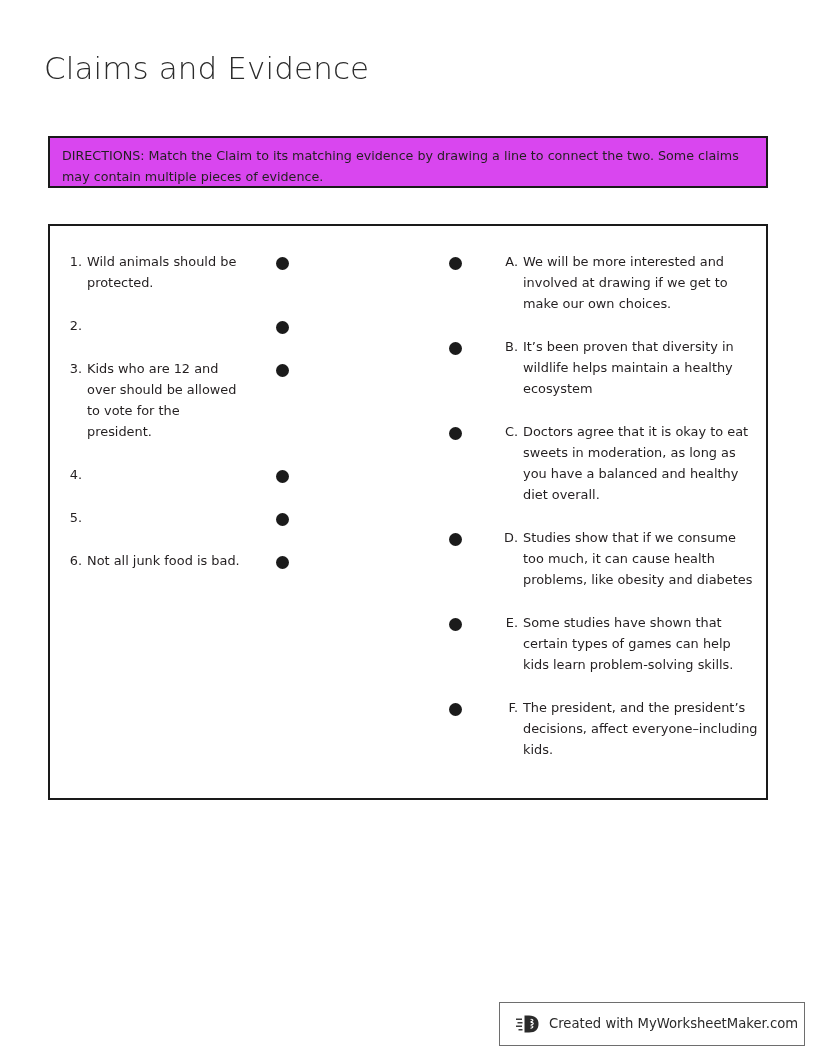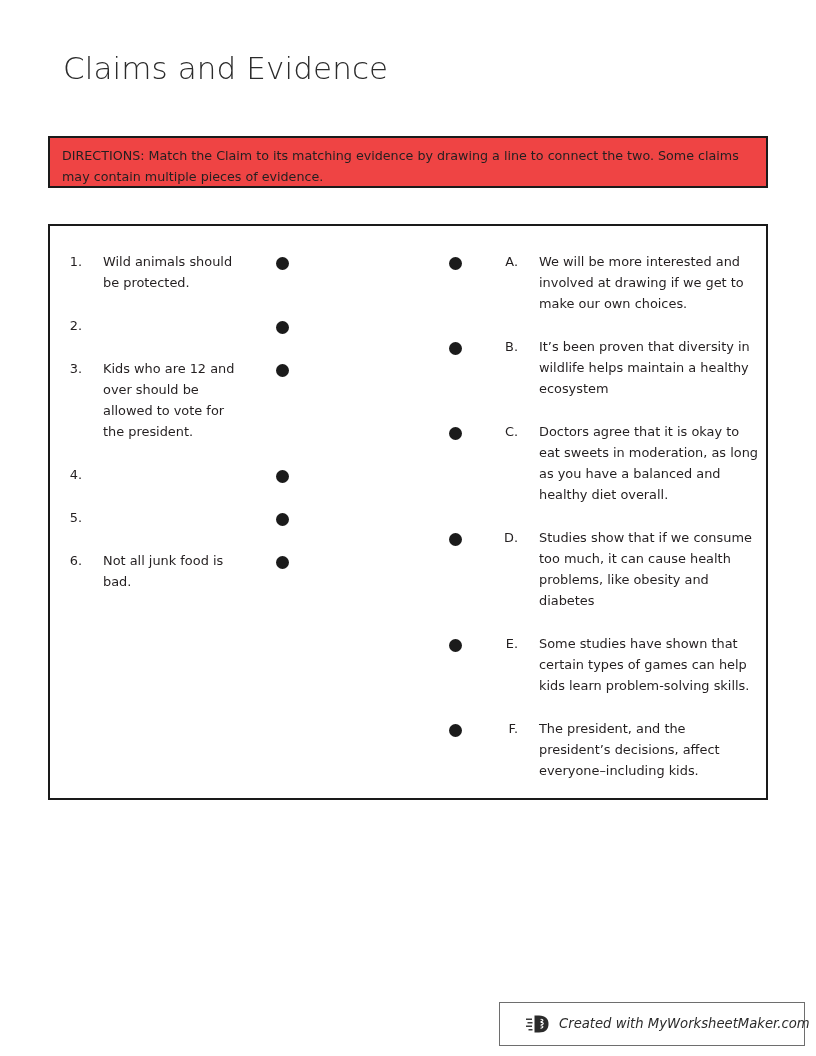--- a/index.html
+++ b/index.html
@@ -12,40 +12,40 @@
     height: 1056px;
     position: relative;
     font-family: "DejaVu Sans", "Liberation Sans", sans-serif;
     color: #231f20;
     overflow: hidden;
   }
 
   
   .page-title {
     position: absolute;
-    left: 63px;
+    left: 44px;
     top: 48px;
     font-size: 31px;
     font-weight: 300;
     letter-spacing: 0.1px;
     color: #2b2b2b;
     line-height: 40px;
     white-space: nowrap;
   }
 
   
   .directions-box {
     position: absolute;
     left: 48px;
     top: 136px;
     width: 720px;
     height: 52px;
     box-sizing: border-box;
     border: 2px solid #1a1a1a;
-    background: #ef4444;
+    background: #d946ef;
   }
   .directions-text {
     position: absolute;
     left: 12px;
     top: 7px;
     width: 688px;
     font-size: 12.7px;
     line-height: 21px;
     color: #231f20;
   }
@@ -95,21 +95,20 @@
   }
   .m-marker {
     flex: 0 0 auto;
     width: 18px;
     text-align: right;
     padding-right: 5px;
     white-space: nowrap;
   }
   .m-text {
     flex: 1 1 auto;
-    margin-left: 16px;
   }
 
   .dot {
     position: absolute;
     top: 6px;
     width: 13px;
     height: 13px;
     border-radius: 50%;
     background: #1b1b1b;
   }
@@ -121,22 +120,21 @@
     position: absolute;
     left: 499px;
     top: 1002px;
     width: 306px;
     height: 44px;
     box-sizing: border-box;
     border: 1px solid #6e6e6e;
     background: #ffffff;
     display: flex;
     align-items: center;
-    padding-left: 26px;
-    font-style: italic;
+    padding-left: 16px;
   }
   .footer-logo {
     flex: 0 0 auto;
     width: 26px;
     height: 26px;
     margin-right: 7px;
     display: block;
   }
   .footer-text {
     font-size: 13.2px;

